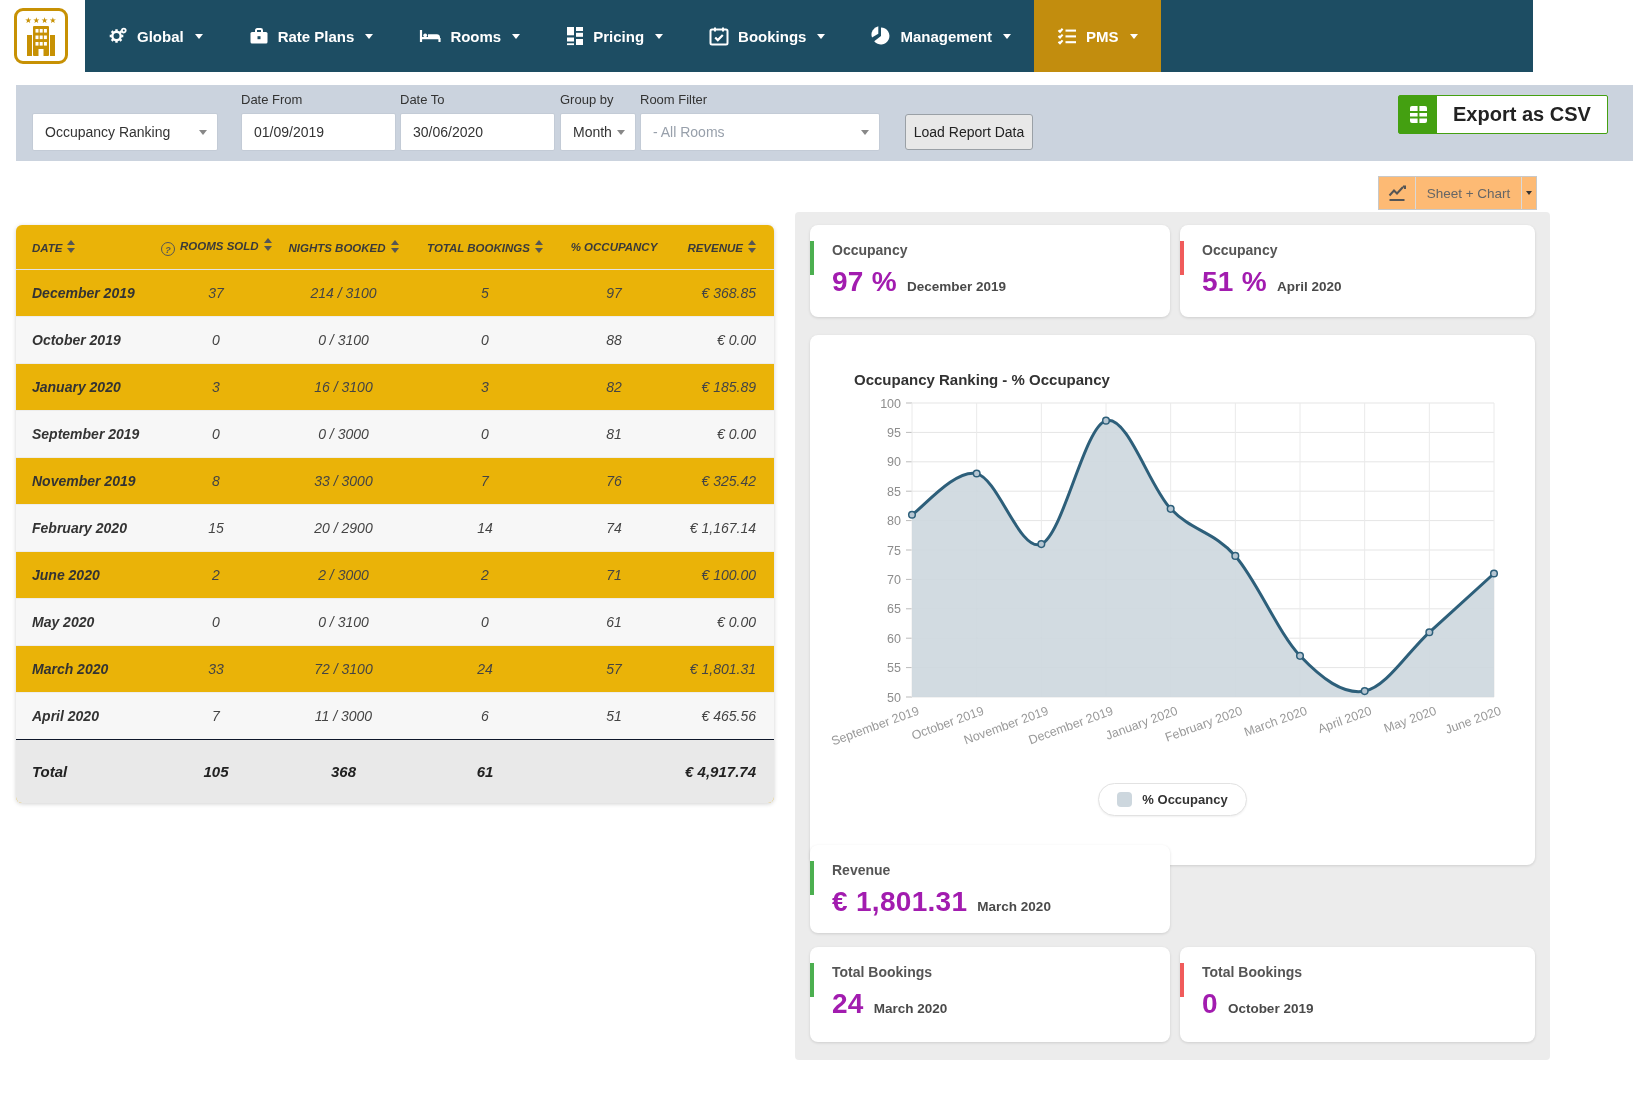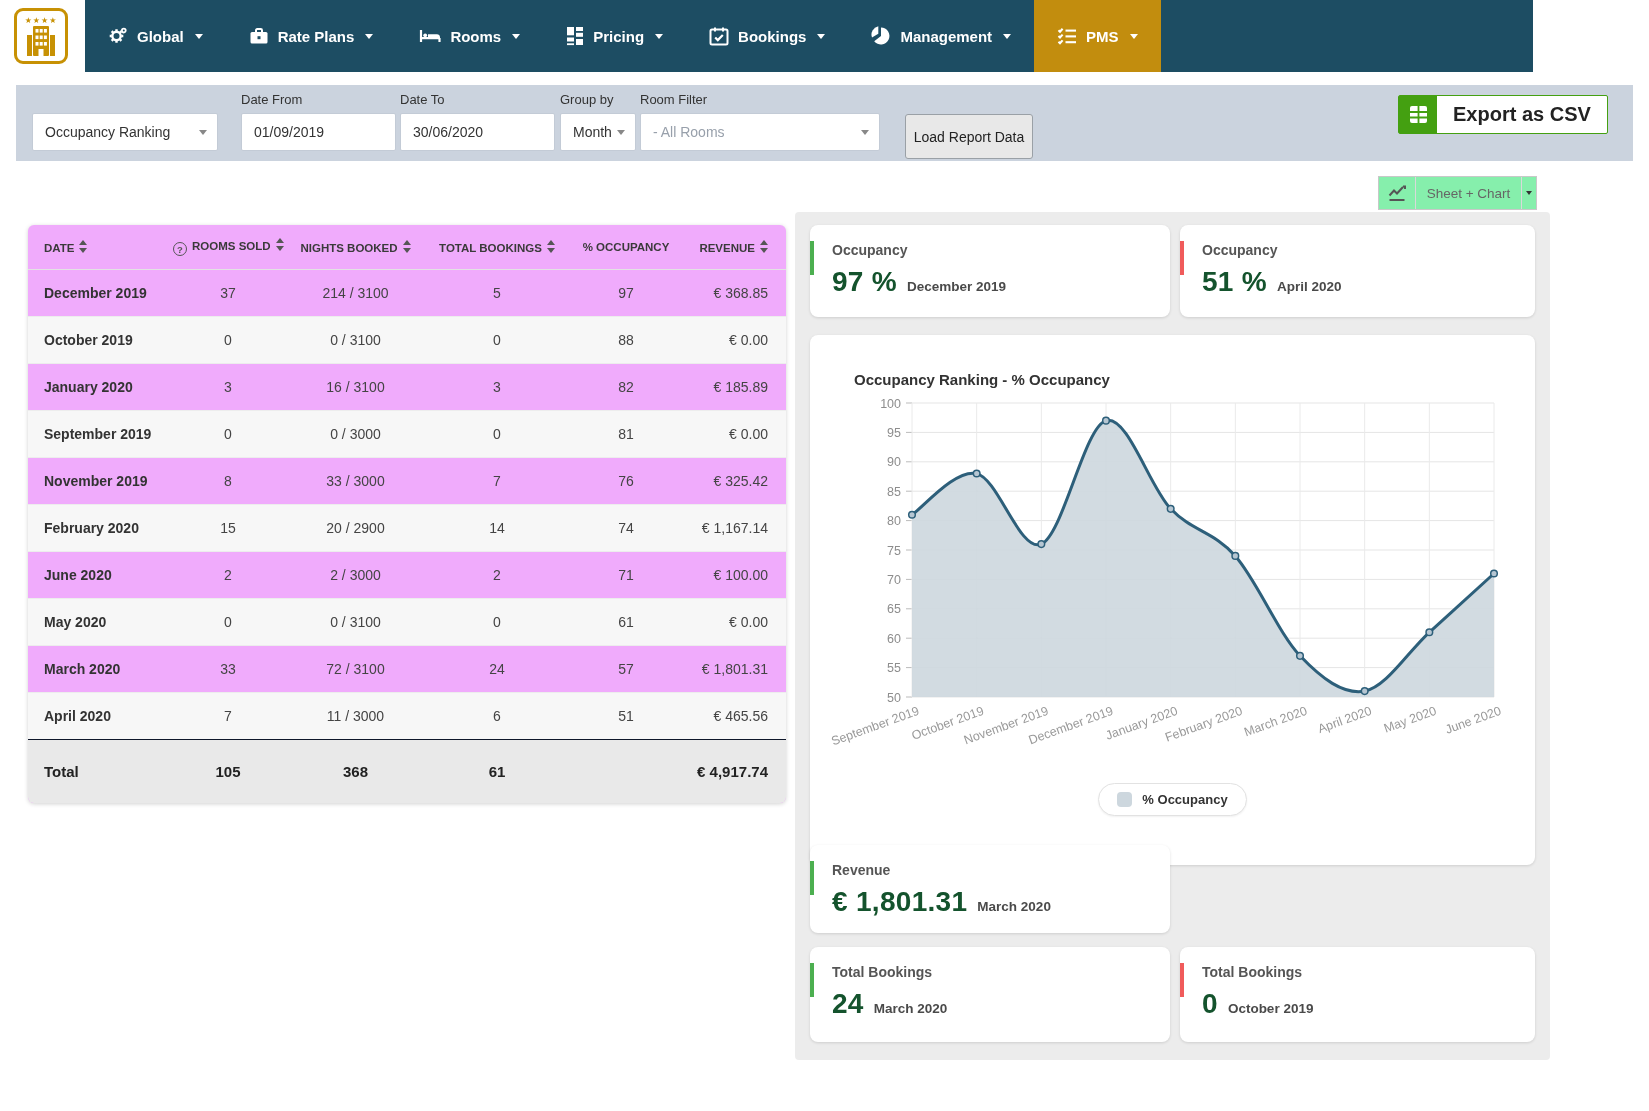--- a/index.html
+++ b/index.html
@@ -22,38 +22,38 @@
 
   
   .filter-bar { position:absolute; left:16px; top:85px; width:1617px; height:76px; background:#cbd3de; }
   .fb-label { position:absolute; top:7px; font-size:13px; color:#333; }
   .fb-box { position:absolute; top:28px; height:38px; background:#fff; border:1px solid #c3cbd6;
     border-radius:2px; display:flex; align-items:center; padding:0 12px; font-size:14px; color:#333; cursor:pointer; }
   .fb-box .sel-caret { position:absolute; right:10px; width:0; height:0;
     border-left:4px solid transparent; border-right:4px solid transparent; border-top:5px solid #888; }
   .fb-input { position:absolute; top:28px; height:38px; background:#fff; border:1px solid #c3cbd6;
     border-radius:2px; padding:0 12px; font-size:14px; color:#333; font-family:inherit; }
-  .btn-load { position:absolute; left:889px; top:29px; width:128px; height:45px; background:#e8e8e8;
+  .btn-load { position:absolute; left:889px; top:29px; width:128px; height:36px; background:#e8e8e8;
     border:1px solid #9aa0a6; border-radius:3px; font-size:14px; color:#222; font-family:inherit; cursor:pointer; }
   .btn-export { position:absolute; left:1382px; top:10px; height:39px; display:flex; align-items:stretch;
     background:#fff; border:1px solid #44a011; border-radius:2px; cursor:pointer; }
   .btn-export .icon-seg { width:38px; background:#44a011; display:flex; align-items:center; justify-content:center; }
   .btn-export .label-seg { display:flex; align-items:center; padding:0 16px; font-weight:bold; font-size:20px; color:#222; }
 
   
-  .view-select { position:absolute; left:1378px; top:176px; width:159px; height:34px; background:#86efac;
+  .view-select { position:absolute; left:1378px; top:176px; width:159px; height:34px; background:#fdba74;
     border:1px solid #c8c8c8; display:flex; align-items:stretch; cursor:pointer; }
   .view-select .vs-icon { width:37px; display:flex; align-items:center; justify-content:center; border-right:1px solid #d9d9d9; }
   .view-select .vs-label { flex:1; display:flex; align-items:center; justify-content:center; font-size:13.5px; color:#666; }
   .view-select .vs-caret { width:15px; display:flex; align-items:center; justify-content:center; border-left:1px solid #d9d9d9; }
   .view-select .vs-caret span { width:0; height:0; border-left:3.5px solid transparent; border-right:3.5px solid transparent; border-top:4.5px solid #333; }
 
   
-  .table-card { position:absolute; left:28px; top:225px; width:758px; background:#f0abfc; border-radius:6px;
-    box-shadow:0 1px 4px rgba(0,0,0,.18); overflow:hidden; }
+  .table-card { position:absolute; left:16px; top:225px; width:758px; background:#eab308; border-radius:6px;
+    box-shadow:0 1px 4px rgba(0,0,0,.18); overflow:hidden;font-style:italic; }
   table { width:758px; border-collapse:collapse; table-layout:fixed; }
   thead th { height:44px; font-size:11.5px; color:#3a3a3a; font-weight:bold; border-bottom:1px solid #e3e3e3;
     cursor:pointer; white-space:nowrap; }
   th.left, td.left { text-align:left; padding-left:16px; }
   th.center, td.center { text-align:center; }
   th.right, td.right { text-align:right; padding-right:18px; }
   tbody td { height:47px; font-size:14px; color:#444; border-top:1px solid #ededed; }
   tbody tr:nth-child(even) { background:#f7f7f7; }
   tbody td.date-cell { font-weight:bold; color:#333; }
   tfoot td { height:64px; background:#e9e9e9; font-weight:bold; font-size:15px; color:#222; border-top:1px solid #0f172a; }
@@ -62,21 +62,21 @@
     align-items:center; justify-content:center; font-size:9.5px; color:#555; font-weight:bold;
     vertical-align:-3px; margin-right:5px; }
 
   
   .right-panel { position:absolute; left:795px; top:212px; width:755px; height:848px; background:#ececec; border-radius:4px; }
   .card { position:absolute; background:#fff; border-radius:8px; box-shadow:0 1px 3px rgba(0,0,0,.13); }
   .stat-card { padding:17px 20px 0 22px; }
   .stat-accent { position:absolute; left:0; top:16px; width:4px; height:34px; }
   .stat-title { font-size:14px; font-weight:bold; color:#555; }
   .stat-value-row { display:flex; align-items:baseline; margin-top:8px; }
-  .stat-value { font-size:28px; font-weight:bold; color:#14532d; letter-spacing:.3px; }
+  .stat-value { font-size:28px; font-weight:bold; color:#a21caf; letter-spacing:.3px; }
   .stat-period { font-size:13.5px; font-weight:bold; color:#4a4a4a; margin-left:10px; }
 
   #card-occ-1 { left:15px; top:13px; width:360px; height:92px; }
   #card-occ-2 { left:385px; top:13px; width:355px; height:92px; }
   #card-chart { left:15px; top:123px; width:725px; height:530px; }
   #card-revenue { left:15px; top:633px; width:360px; height:88px; }
   #card-bookings-1 { left:15px; top:735px; width:360px; height:95px; }
   #card-bookings-2 { left:385px; top:735px; width:355px; height:95px; }
 
   .chart-title { position:absolute; left:27px; top:36px; font-size:15px; font-weight:bold; color:#333;margin-left:17px; }

